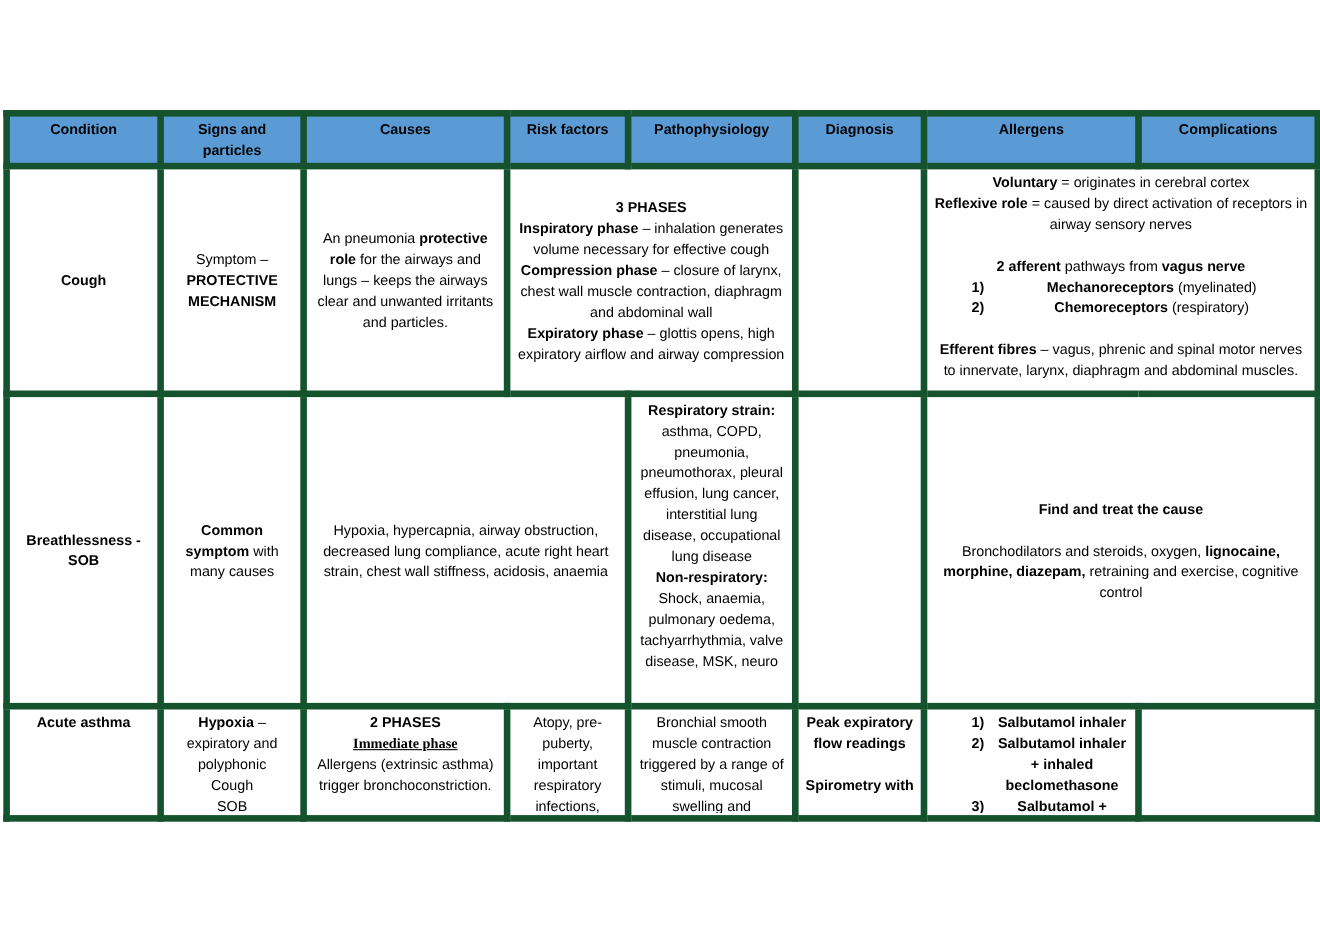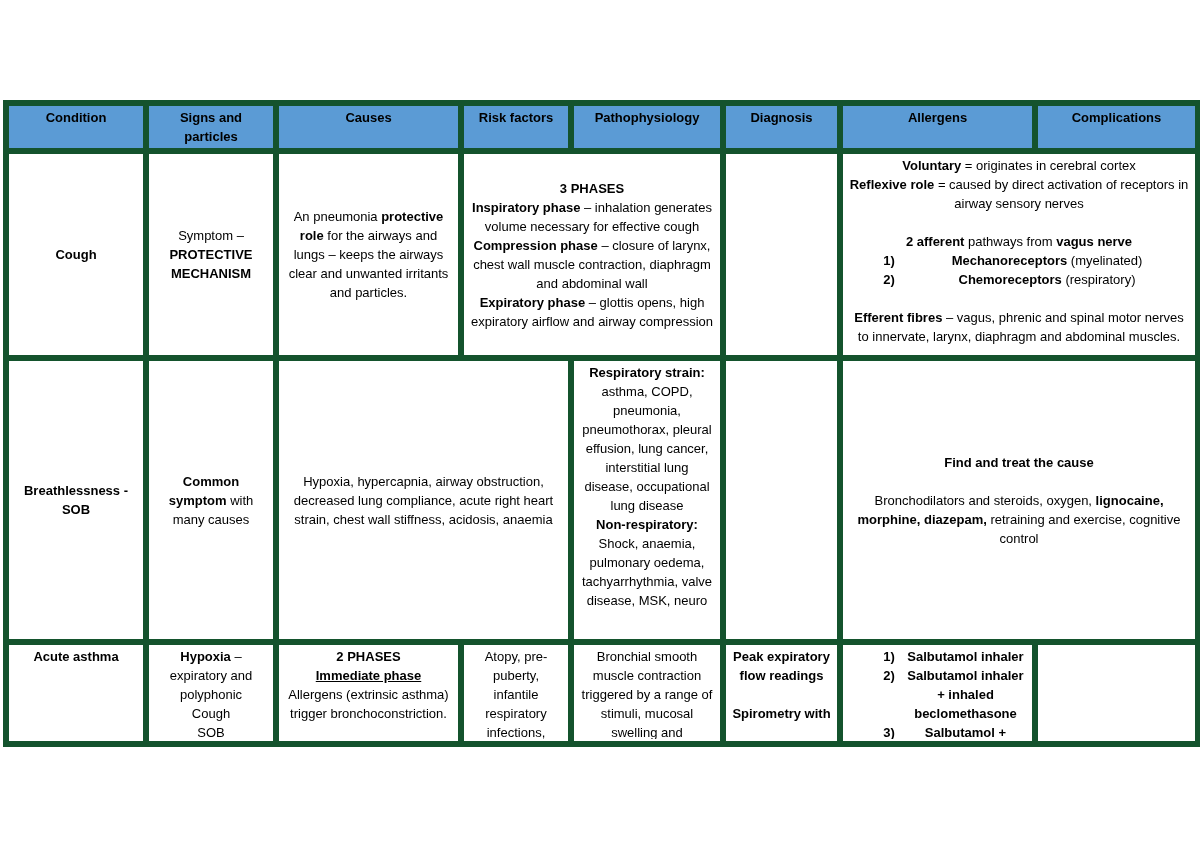--- a/index.html
+++ b/index.html
@@ -26,21 +26,21 @@
     height:37px;padding-top:2px;
   }
   tr.r1{height:207px;}
   tr.r2{height:284px;}
   tr.r3{height:96px;}
   .tc{text-align:center;border-radius:10px;}
   .tl{text-align:center;margin-top:34px;}
   .vt{vertical-align:top !important;}
   .vm{vertical-align:middle;}
   .b{font-weight:bold;}
-  .u{text-decoration:underline;}
+  .u{text-decoration:underline;font-family:Liberation Serif, serif;}
   .spacer{height:19px;}
   .clip{max-height:205px;overflow:hidden;}
   .cin{height:92px;overflow:hidden;}
   .li{display:flex;padding-left:24px;}
   .li .num{flex:0 0 32px;font-weight:bold;}
   .li .li-body{flex:1;}
 </style>
 </head>
 <body>
 
@@ -140,21 +140,21 @@
       </td>
       <td class="tl vt">
         <div class="cin">
             <div><span class="b">2 PHASES</span></div>
             <div><span class="b u">Immediate phase</span></div>
             <div><span>Allergens (extrinsic asthma) trigger bronchoconstriction.</span></div>
           </div>
       </td>
       <td class="tl vt">
         <div class="cin">
-            <div><span>Atopy, pre-puberty, infantile respiratory infections,</span></div>
+            <div><span>Atopy, pre-puberty, important respiratory infections,</span></div>
           </div>
       </td>
       <td class="tl vt">
         <div class="cin">
             <div><span>Bronchial smooth muscle contraction triggered by a range of stimuli, mucosal swelling and</span></div>
           </div>
       </td>
       <td class="tl vt">
         <div class="cin">
             <div><span class="b">Peak expiratory flow readings</span></div>

